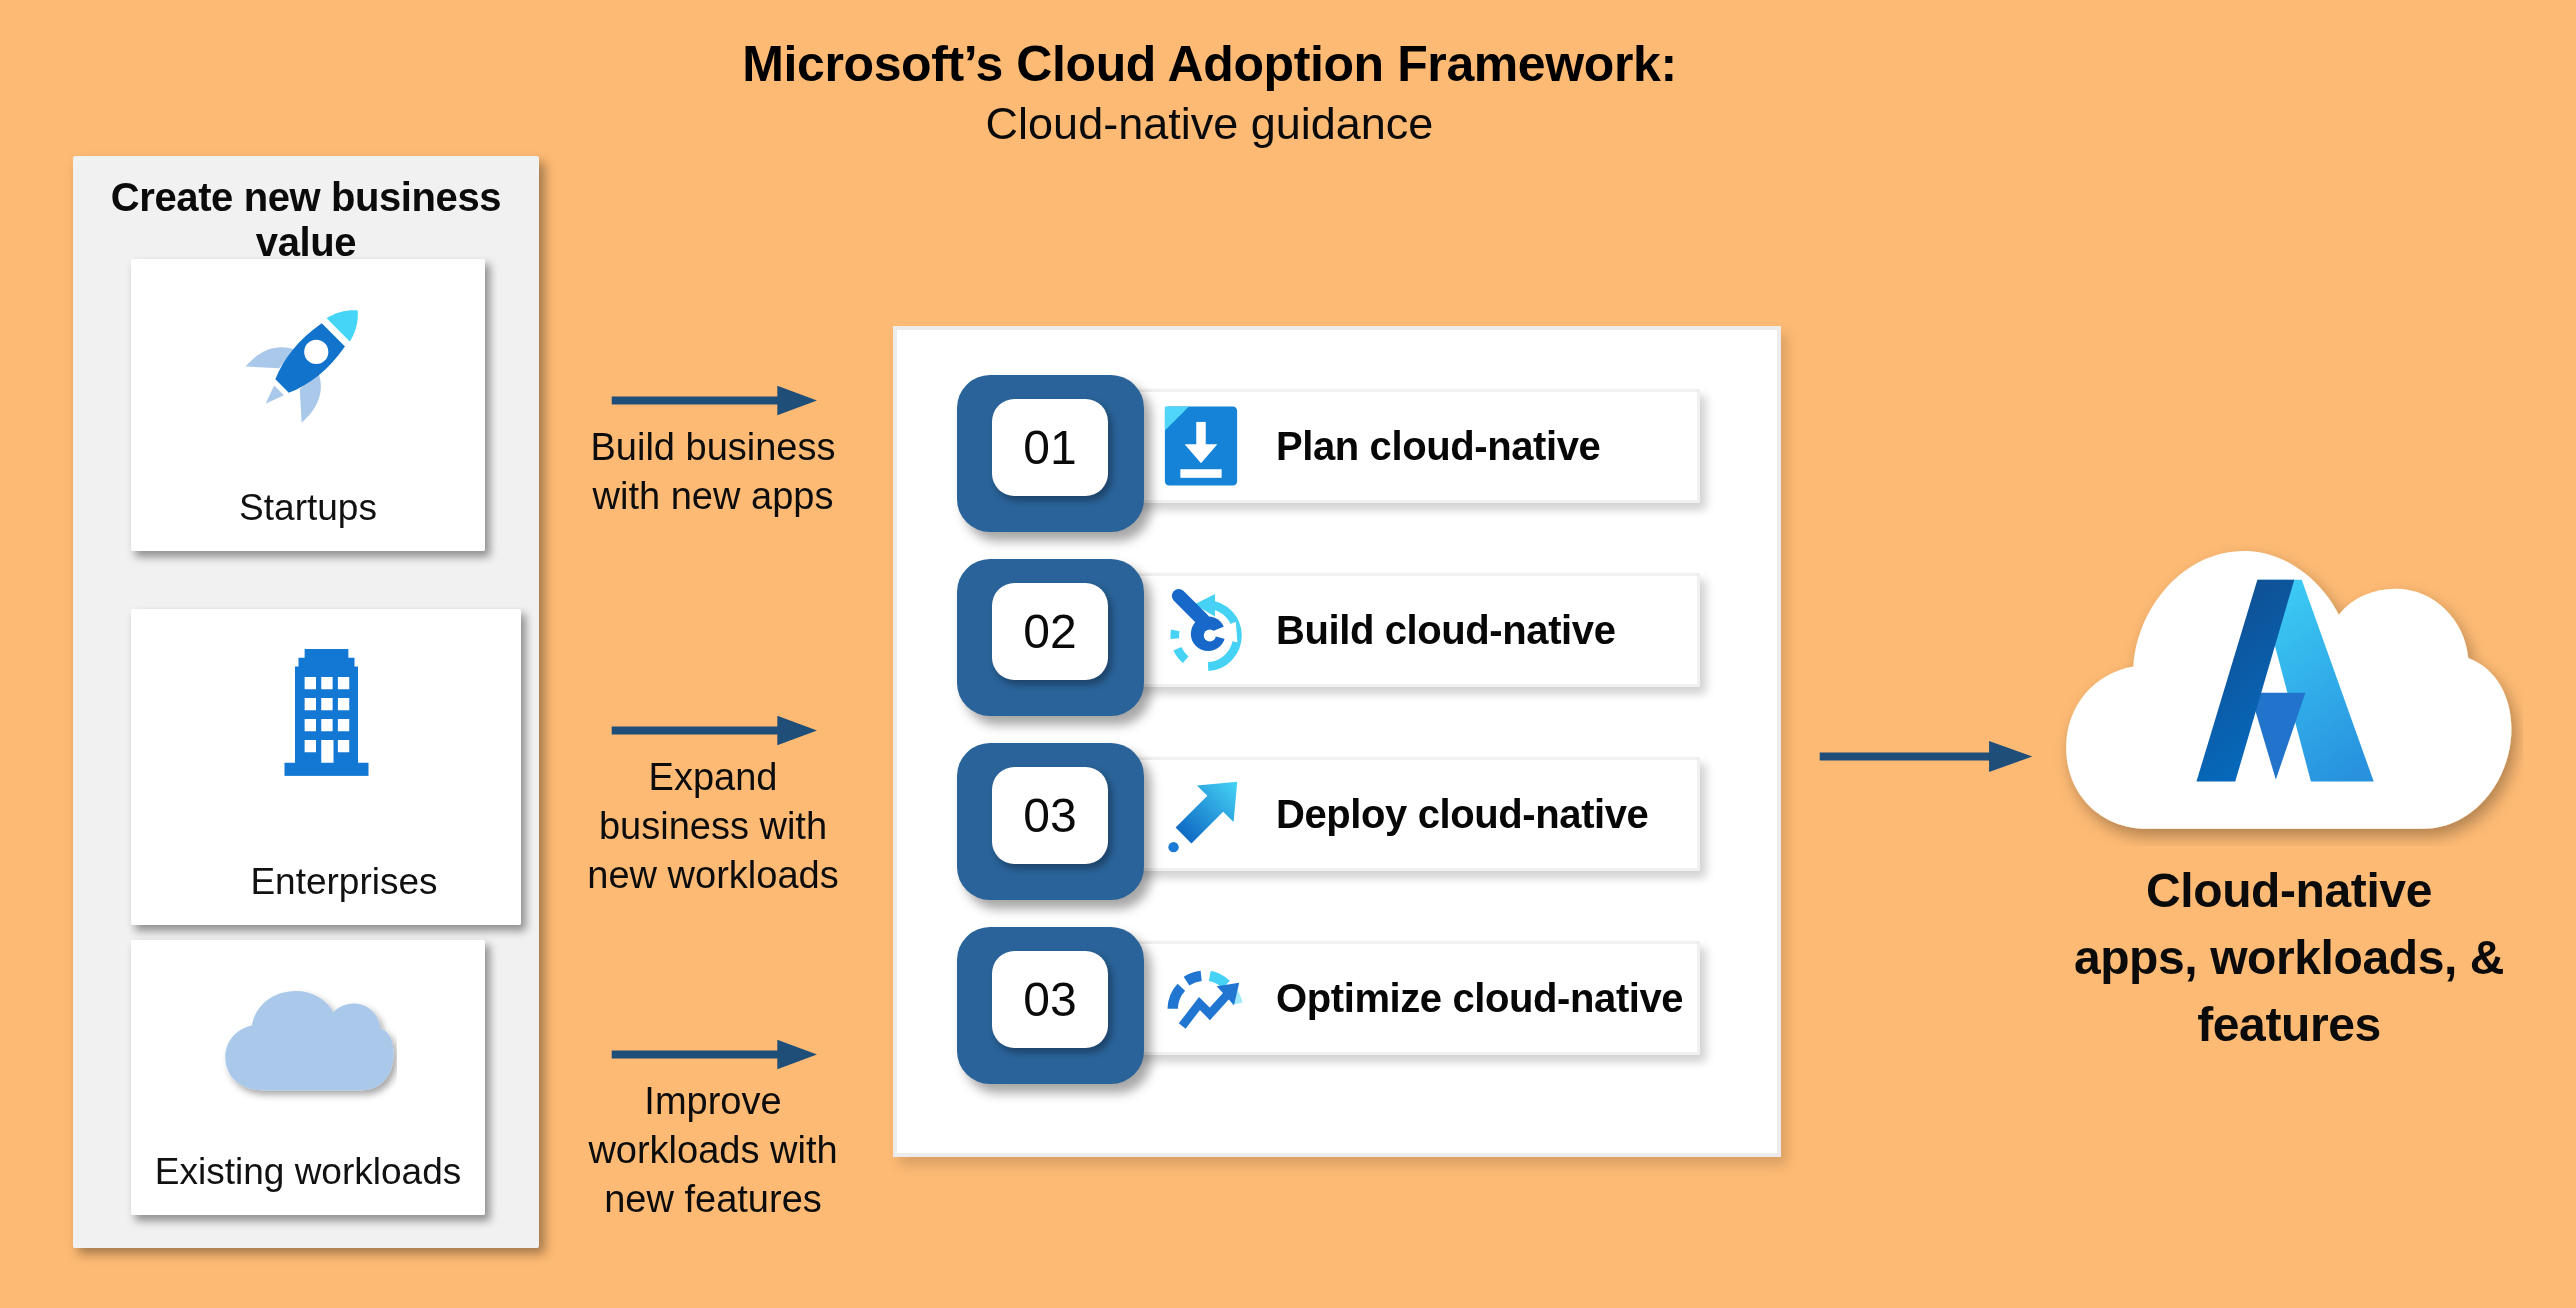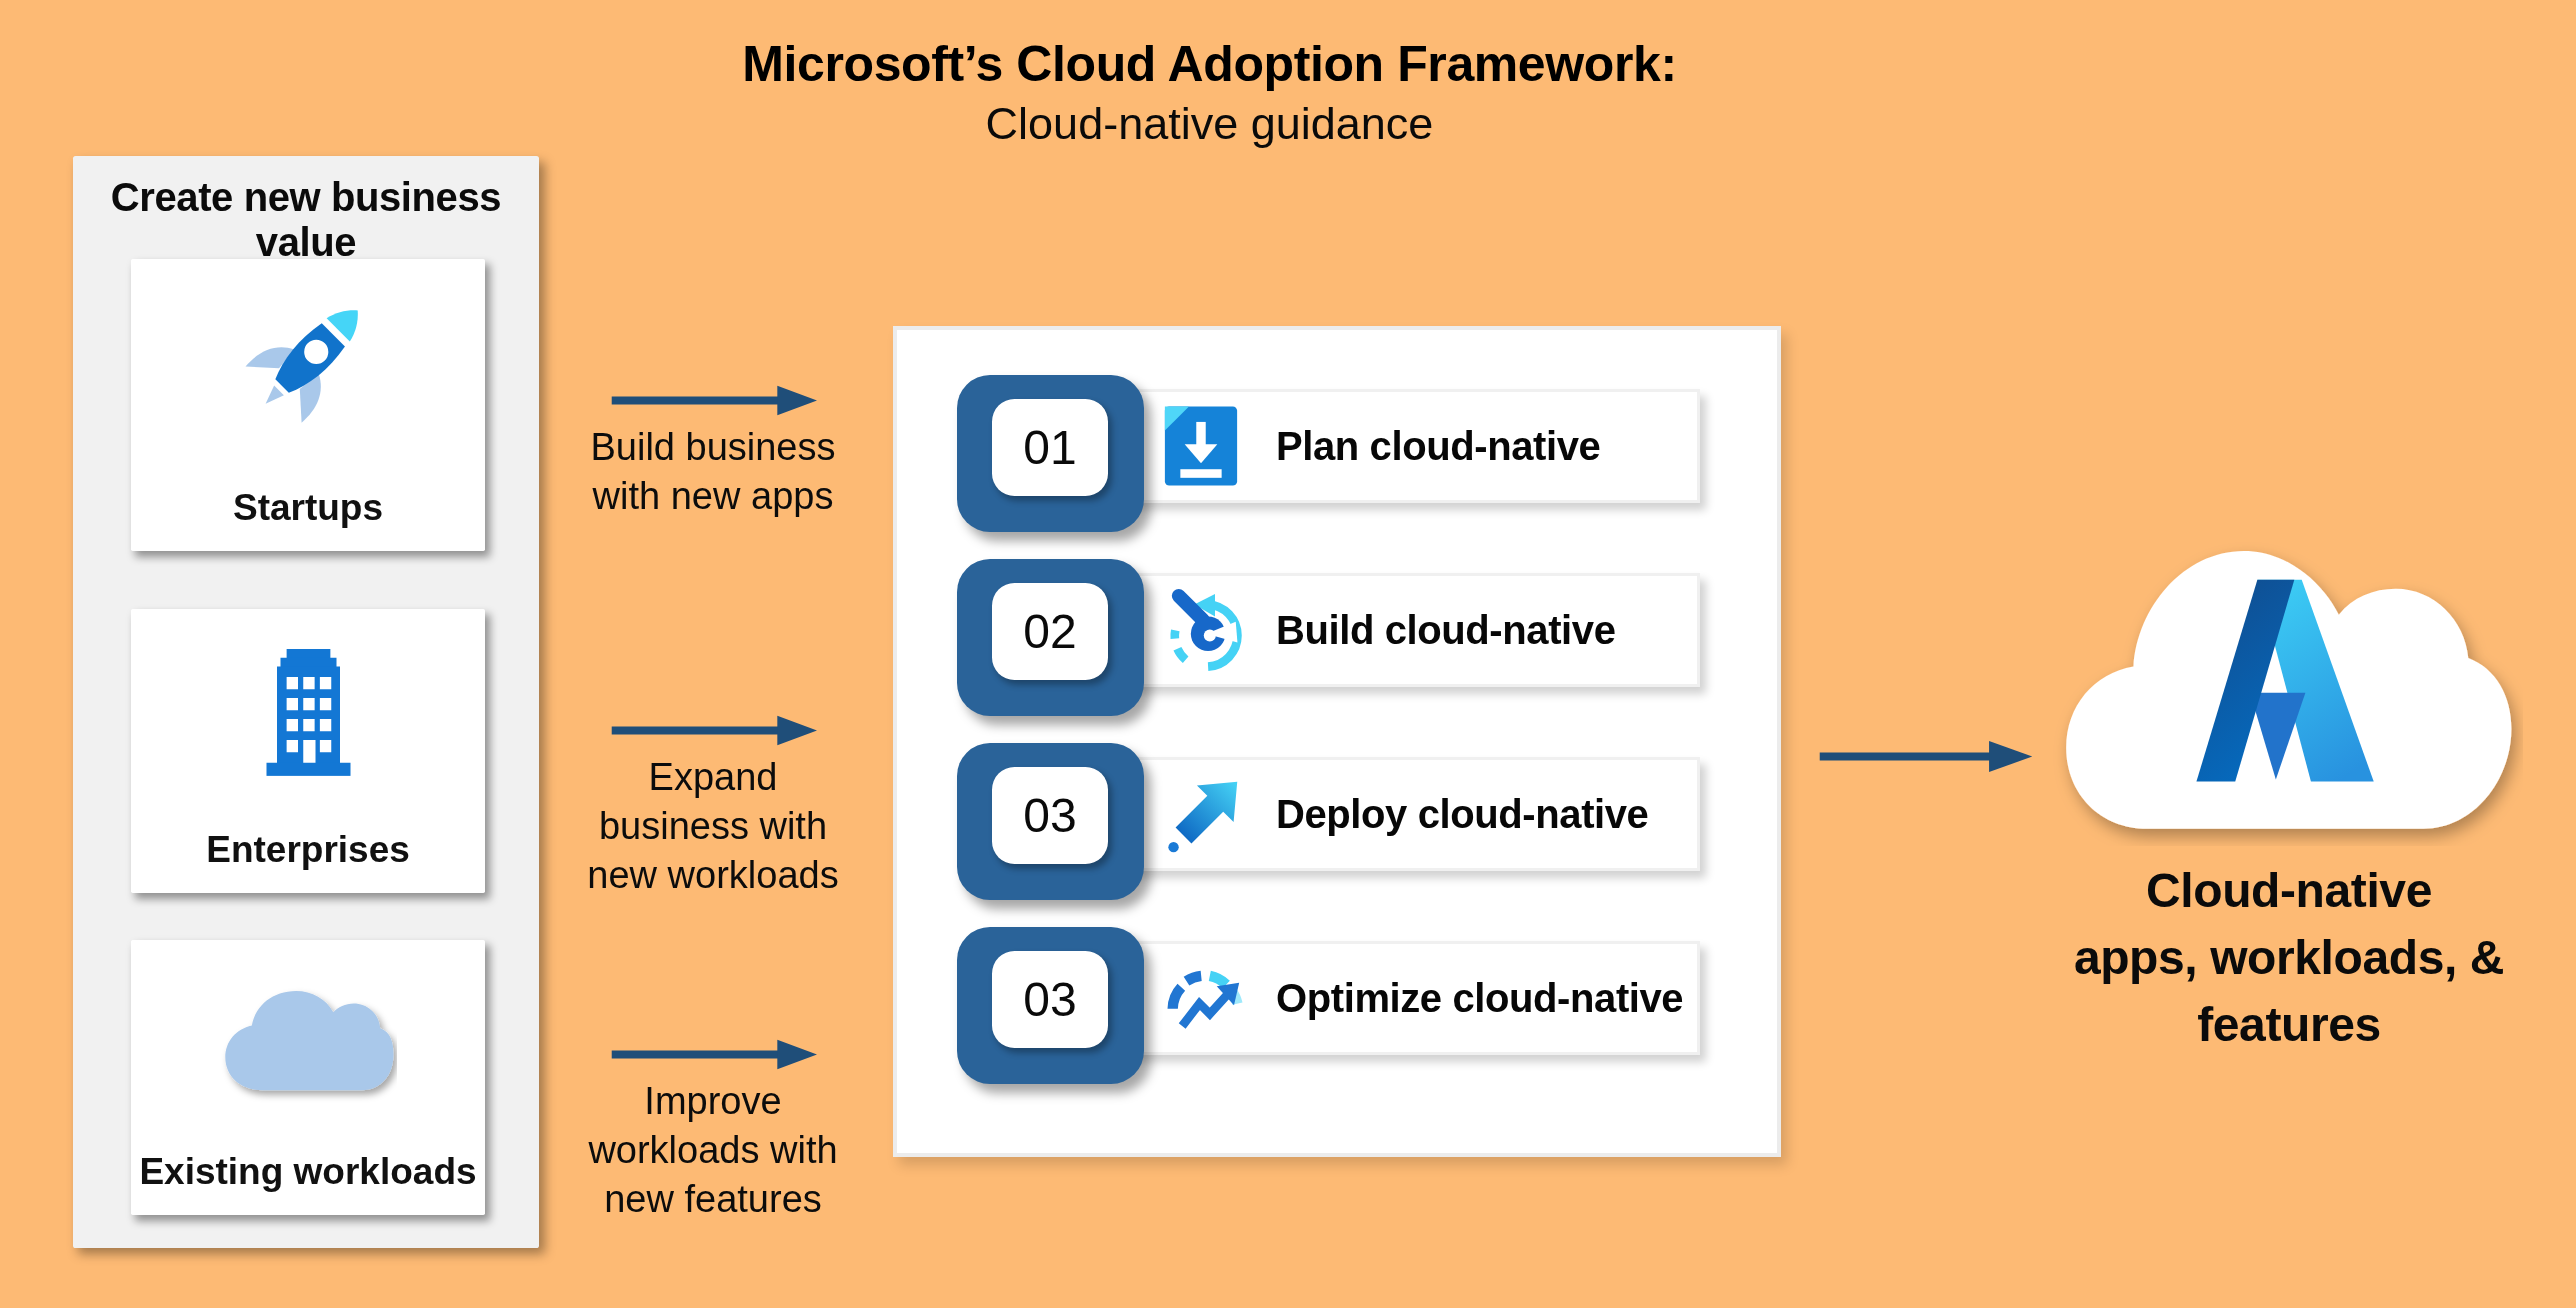--- a/index.html
+++ b/index.html
@@ -27,24 +27,24 @@
     position:absolute;left:73px;top:156px;width:466px;height:1092px;
     background:#f1f1f1;border-radius:2.6px;box-shadow:5.2px 6px 10.4px rgba(0,0,0,0.35);
   }
   .lp-title{position:absolute;left:0;top:19px;width:100%;text-align:center;
     font-size:40px;font-weight:700;letter-spacing:-0.4px;color:#0b0b0b;}
   .card{
     position:absolute;left:131px;width:354px;background:#ffffff;border-radius:1.7px;
     box-shadow:4.3px 5.2px 8.6px rgba(0,0,0,0.4);
     display:flex;flex-direction:column;align-items:center;justify-content:flex-end;
   }
-  .card .card-label{margin-bottom:22.5px;font-size:37px;font-weight:700;color:#111;}
+  .card .card-label{margin-bottom:22.5px;font-size:37px;font-weight:400;color:#111;}
   .card .cicon{position:absolute;left:0;top:0;width:100%;display:flex;justify-content:center;}
   .card1{top:259px;height:292px;} .card1 .cicon{top:26px;}
-  .card2{top:609px;height:284px;} .card2 .cicon{top:33px;}
+  .card2{top:609px;height:316px;padding-left:36px;} .card2 .cicon{top:33px;}
   .card3{top:940px;height:275px;} .card3 .cicon{top:45px;}
 
   
   .flow{position:absolute;left:553px;width:320px;text-align:center;}
   .flow svg{display:block;margin:0 auto;}
   .flow-label{margin-top:5.2px;font-size:38px;line-height:49px;color:#0c0c0c;}
   .flow1{top:383px;} .flow2{top:713px;} .flow3{top:1037px;}
 
   
   .centerpanel{

